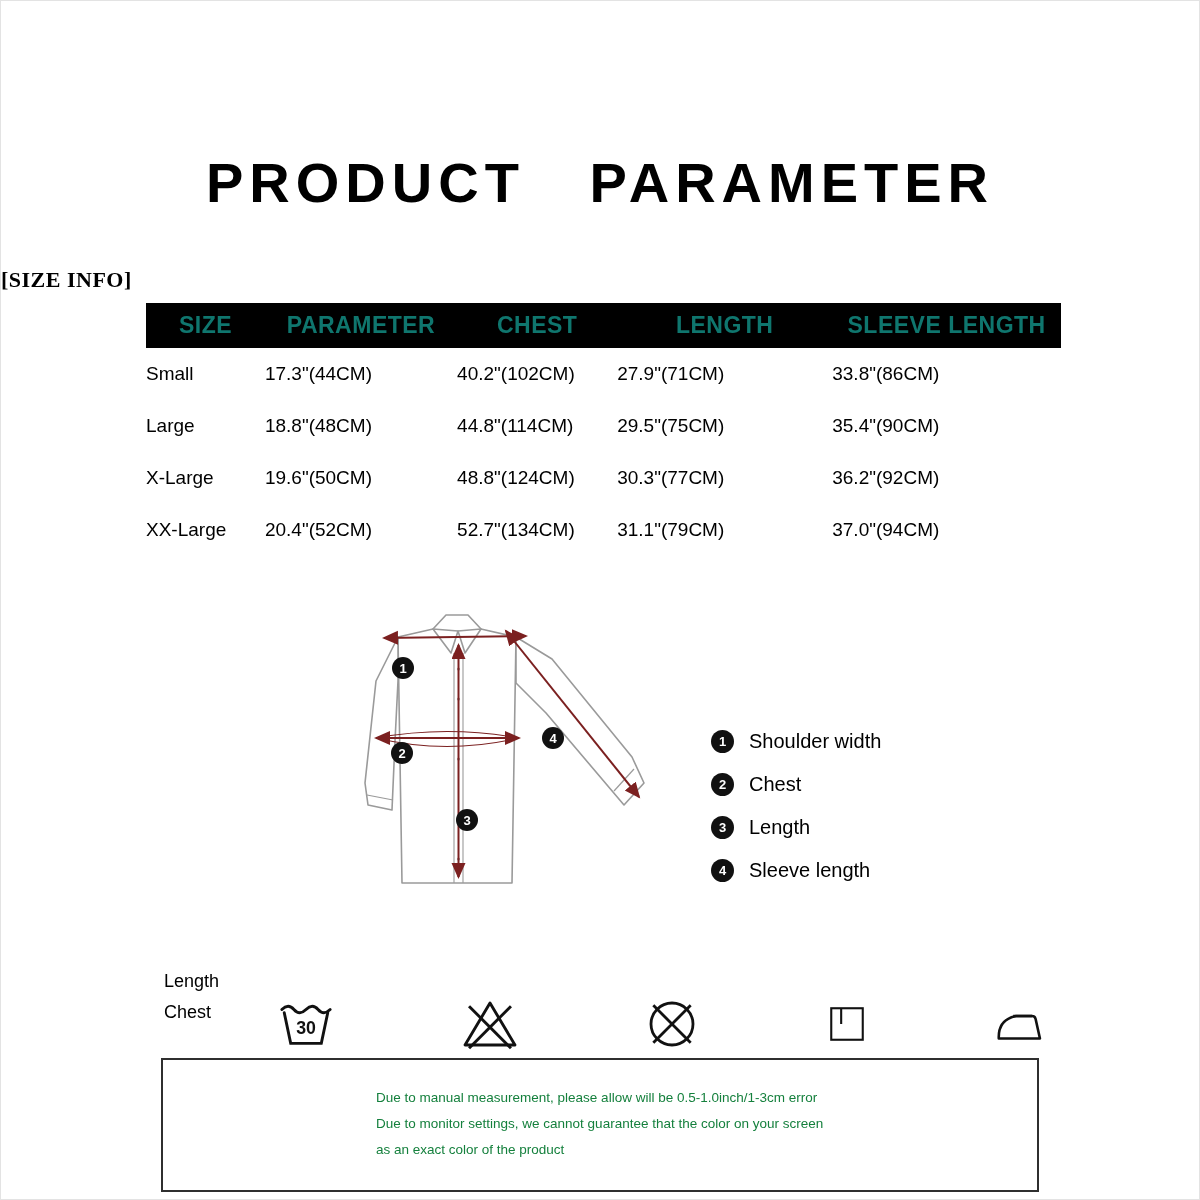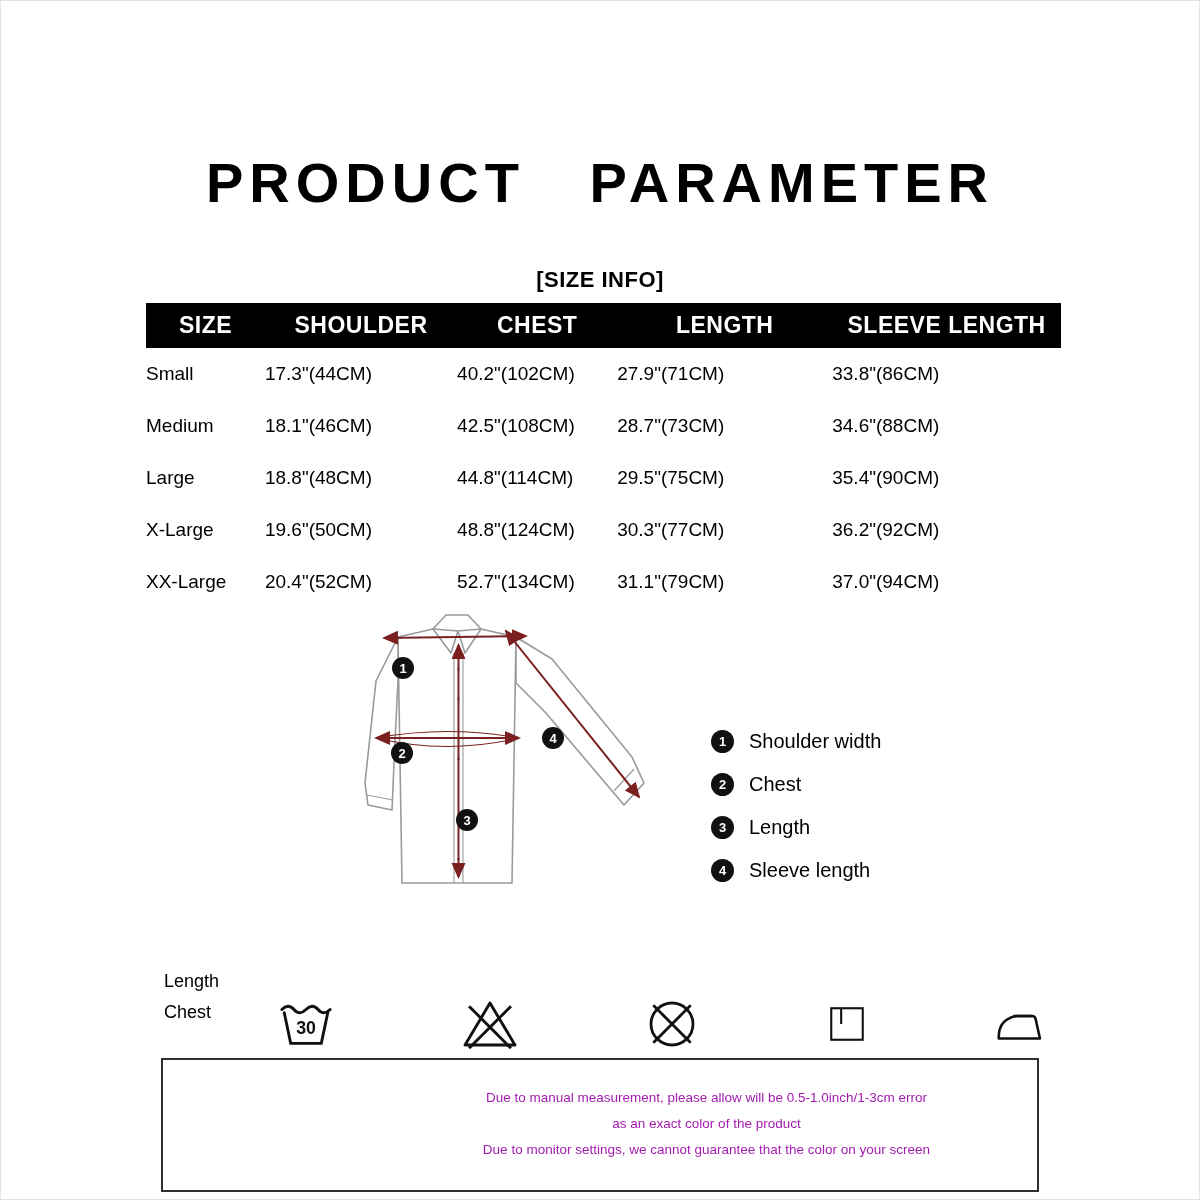--- a/index.html
+++ b/index.html
@@ -13,28 +13,28 @@
     position:relative; width:1200px; height:1200px;
     background:#fff; border:1px solid #e3e3e3; overflow:hidden;
   }
   .title {
     position:absolute; top:118px; left:0; width:100%;
     text-align:center; font-size:56px; font-weight:bold;
     letter-spacing:6px; white-space:pre;margin-top:31px;
   }
   .size-info-heading {
     position:absolute; top:266px; left:0; width:100%;
-    text-align:center; font-size:22px; font-weight:bold; letter-spacing:0.5px;
+    text-align:left; font-size:22px; font-weight:bold; letter-spacing:0.5px;font-family:Liberation Serif, serif;
   }
   table.size-table {
     position:absolute; left:145px; top:302px; width:915px;
     border-collapse:collapse; table-layout:fixed;
   }
   .size-table th {
-    background:#000; color:#ffffff; font-size:23px; font-weight:bold;
+    background:#000; color:#0f766e; font-size:23px; font-weight:bold;
     height:45px; text-align:center; letter-spacing:0.5px;
   }
   .size-table td {
     font-size:19px; height:52px; color:#000;
   }
   .diagram {
     position:absolute; left:335px; top:610px; width:320px; height:295px;
   }
   .legend {
     position:absolute; left:710px; top:729px;
@@ -54,21 +54,21 @@
   .icons-row {
     position:absolute; left:276px; top:991px; width:768px; height:64px;
     display:flex; justify-content:space-between; align-items:center;text-align:center;
   }
   .care-icon svg { display:block; }
   .disclaimer {
     position:absolute; left:160px; top:1057px; width:878px; height:134px;
     border:2px solid #2f2f2f; background:#fff;
   }
   .disclaimer-text {
-    margin:25px 0 0 213px; font-size:13.5px; line-height:26px; color:#a21caf;text-align:center;
+    margin:25px 0 0 213px; font-size:13.5px; line-height:26px; color:#15803d;
   }
 </style>
 </head>
 <body>
 
 <div class="page">
 
   <div class="title">PRODUCT   PARAMETER</div>
 
   <div class="size-info-heading">[SIZE INFO]</div>
@@ -77,40 +77,33 @@
     <colgroup>
       <col style="width:13%">
       <col style="width:21%">
       <col style="width:17.5%">
       <col style="width:23.5%">
       <col style="width:25%">
     </colgroup>
     <thead>
       <tr>
         <th>SIZE</th>
-        <th>SHOULDER</th>
+        <th>PARAMETER</th>
         <th>CHEST</th>
         <th>LENGTH</th>
         <th>SLEEVE LENGTH</th>
       </tr>
     </thead>
     <tbody>
       <tr>
         <td>Small</td>
         <td>17.3"(44CM)</td>
         <td>40.2"(102CM)</td>
         <td>27.9"(71CM)</td>
         <td>33.8"(86CM)</td>
-      </tr>
-      <tr>
-        <td>Medium</td>
-        <td>18.1"(46CM)</td>
-        <td>42.5"(108CM)</td>
-        <td>28.7"(73CM)</td>
-        <td>34.6"(88CM)</td>
       </tr>
       <tr>
         <td>Large</td>
         <td>18.8"(48CM)</td>
         <td>44.8"(114CM)</td>
         <td>29.5"(75CM)</td>
         <td>35.4"(90CM)</td>
       </tr>
       <tr>
         <td>X-Large</td>
@@ -239,18 +232,18 @@
       <svg viewBox="0 0 36 36" width="52" height="52" fill="none" stroke="#111" stroke-width="1.8" stroke-linejoin="round">
         <path d="M4 28 Q3.5 15 16 12.5 L27 12.5 Q29 12.5 29.5 14.5 L32.5 28 Z"></path>
         <line x1="14" y1="12.5" x2="27" y2="12.5"></line>
       </svg>
     </span>
   </div>
 
   <div class="disclaimer">
     <div class="disclaimer-text">
       <div>Due to manual measurement, please allow will be 0.5-1.0inch/1-3cm error</div>
+      <div>Due to monitor settings, we cannot guarantee that the color on your screen</div>
       <div>as an exact color of the product</div>
-      <div>Due to monitor settings, we cannot guarantee that the color on your screen</div>
     </div>
   </div>
 
 </div>
 
 </body></html>

